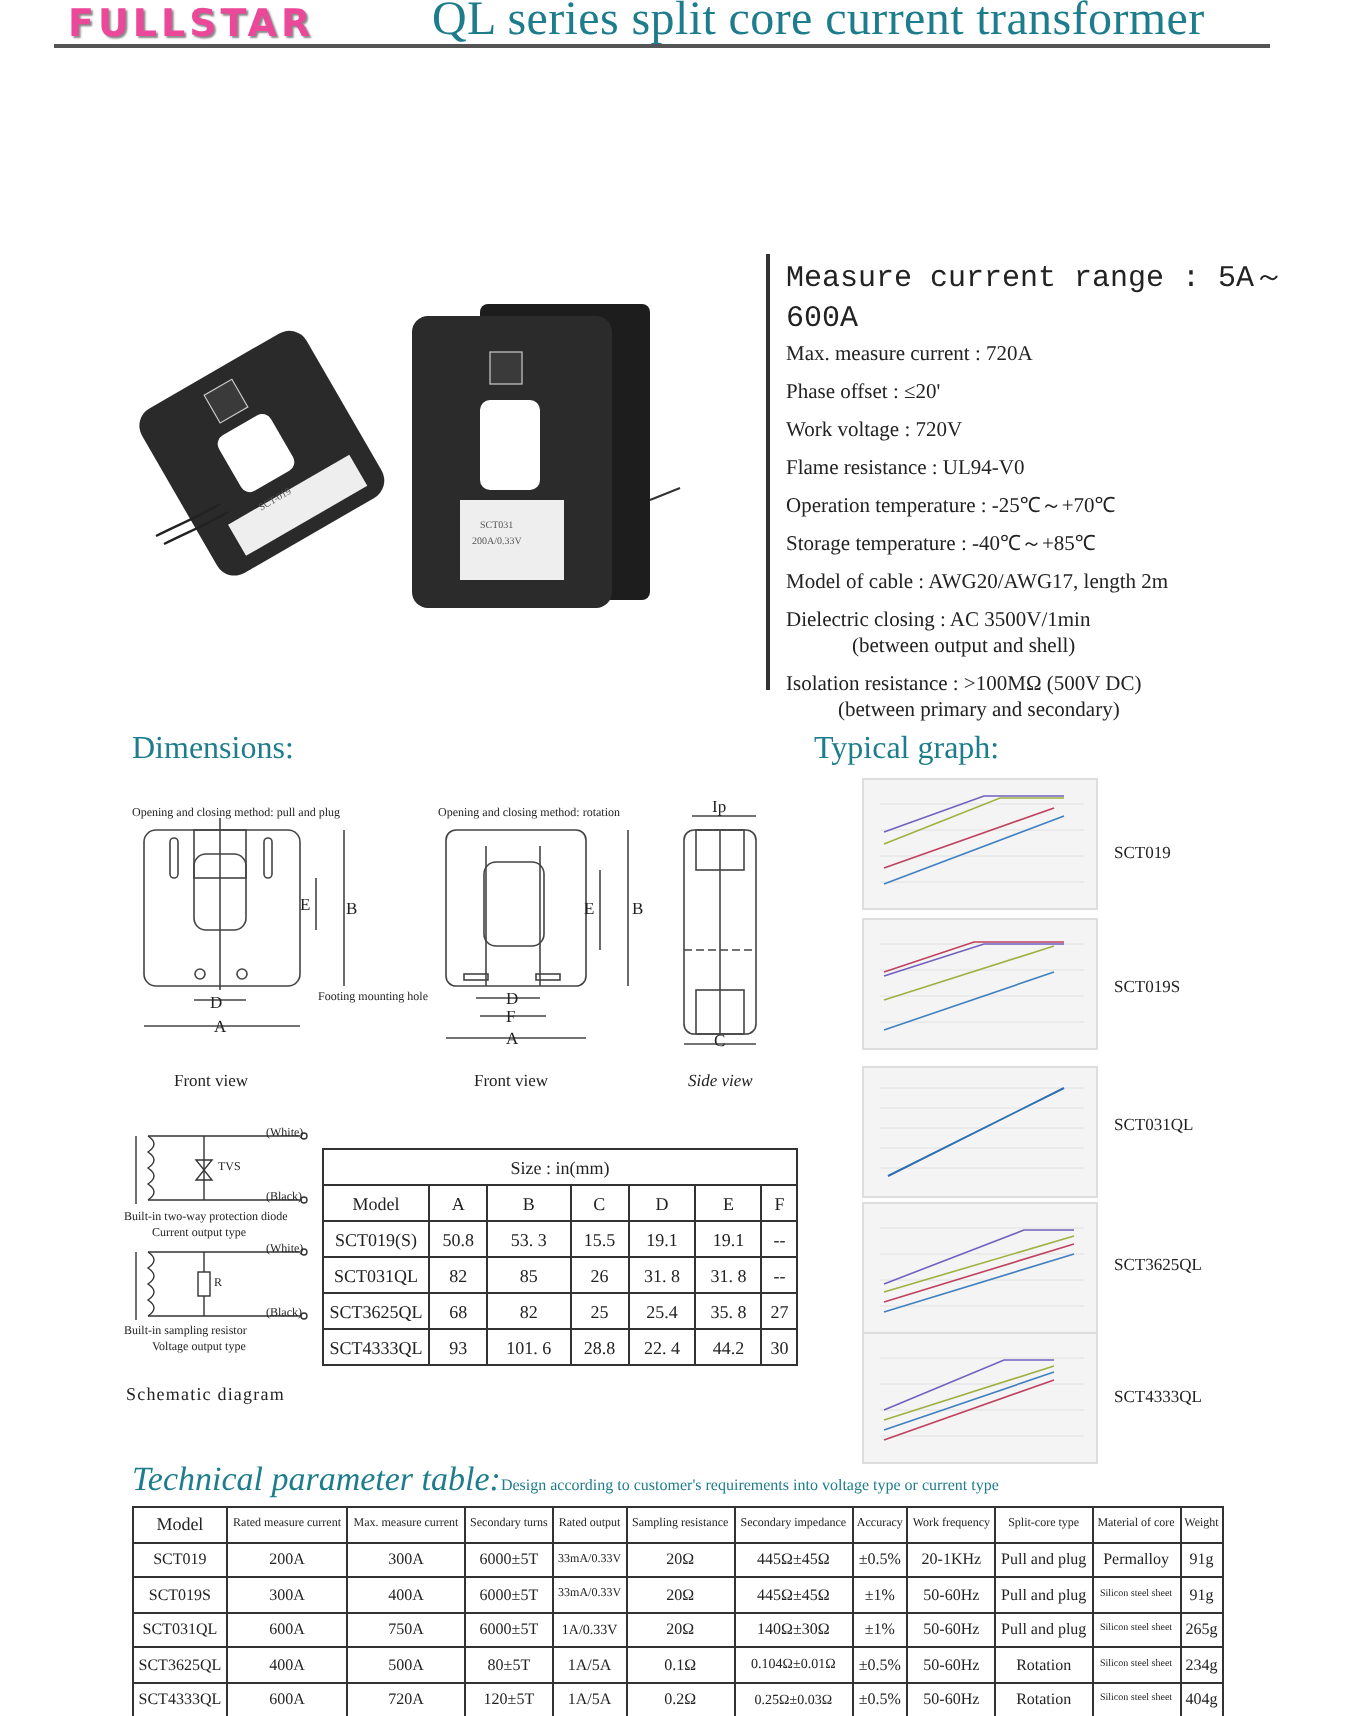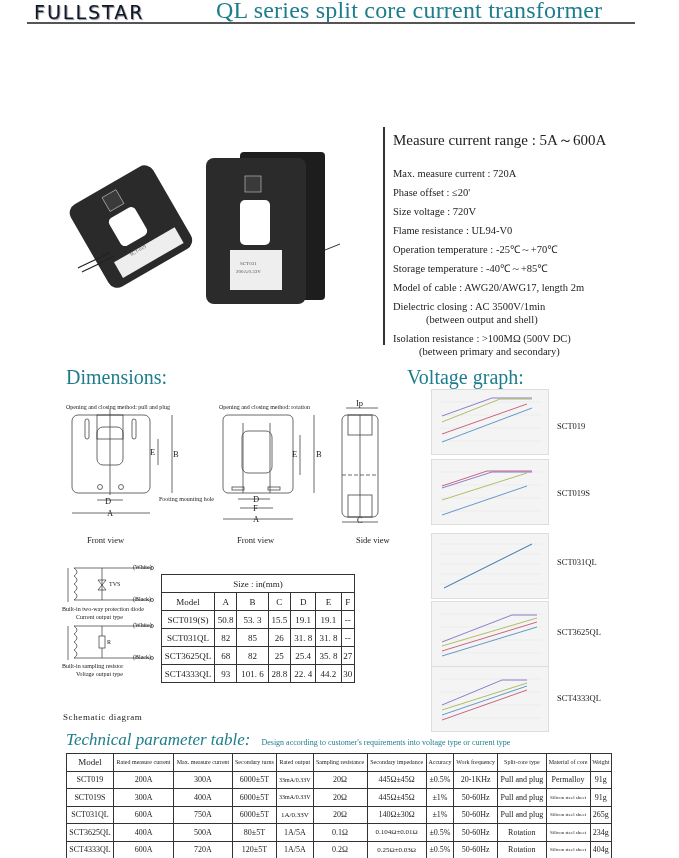--- a/index.html
+++ b/index.html
@@ -1,26 +1,26 @@
 <!DOCTYPE html>
 <html><head>
 <meta charset="utf-8">
 <style>
   html, body { margin:0; padding:0; background:#ffffff; }
   body { width:679px; height:858px; position:relative; overflow:hidden; font-family:"Liberation Serif", serif; color:#222; }
   .abs { position:absolute; }
-  .header-brand { left:34px; top:1px; font-family:"DejaVu Sans", sans-serif; font-weight:normal; font-size:19px; letter-spacing:2px; color:#0f172a; text-shadow:1px 1px 1px #888; }
+  .header-brand { left:34px; top:1px; font-family:"DejaVu Sans", sans-serif; font-weight:bold; font-size:19px; letter-spacing:2px; color:#ec4899; text-shadow:1px 1px 1px #888; }
   .header-title { left:216px; top:-3px; font-size:24px; color:#1e7d8c; white-space:nowrap; letter-spacing:0.2px; }
   .header-rule { left:27px; top:22px; width:608px; height:2px; background:#555; }
   .spec-bar { left:383px; top:127px; width:1.5px; height:218px; background:#333; }
   .spec-list { left:393px; top:130px; width:285px; }
-  .spec-main { font-size:15px; line-height:20px; margin-bottom:17px; }
+  .spec-main { font-size:15px; line-height:20px; margin-bottom:1px;font-family:Liberation Mono, monospace; }
   .spec-item { font-size:10.5px; line-height:13px; margin-bottom:6px; }
   .spec-sub { padding-left:33px; display:block; }
-  .section-h { font-size:20px; color:#1e7d8c; }
+  .section-h { font-size:16px; color:#1e7d8c; }
   .small { font-size:6px; line-height:7px; white-space:nowrap; }
   .view-label { font-size:8.5px; }
   table { border-collapse:collapse; }
   .size-table td { border:1px solid #333; font-size:9px; text-align:center; height:17px; padding:0; }
   .tech-table td { border:1px solid #333; font-size:8px; text-align:center; height:16.5px; padding:0 1px; white-space:nowrap; }
   .tech-table tr.head td { font-size:6px; }
   .tech-table tr.head td.model { font-size:9px; }
   .graph { position:absolute; background:#f4f4f4; border:1px solid #ddd; }
   .graph-label { position:absolute; font-size:8.5px; }
 </style>
@@ -53,37 +53,37 @@
   <div class="abs small" style="left:99px;top:127px;transform:rotate(-30deg);font-size:5px;color:#555;">SCT-019</div>
   <div class="abs small" style="left:210px;top:140px;font-size:5px;color:#555;">SCT031</div>
   <div class="abs small" style="left:206px;top:148px;font-size:5px;color:#555;">200A/0.33V</div>
 </div>
 
 <div class="abs spec-bar"></div>
 <div class="abs spec-list">
   <div class="spec-main">Measure current range : 5A～600A</div>
   <div class="spec-item">Max. measure current : 720A</div>
   <div class="spec-item">Phase offset : ≤20'</div>
-  <div class="spec-item">Size voltage : 720V</div>
+  <div class="spec-item">Work voltage : 720V</div>
   <div class="spec-item">Flame resistance : UL94-V0</div>
   <div class="spec-item">Operation temperature : -25℃～+70℃</div>
   <div class="spec-item">Storage temperature : -40℃～+85℃</div>
   <div class="spec-item">Model of cable : AWG20/AWG17,   length 2m</div>
   <div class="spec-item" style="margin-bottom:0">Dielectric closing : AC  3500V/1min</div>
   <div class="spec-item">
       <span class="spec-sub">(between output and shell)</span>
     </div>
   <div class="spec-item" style="margin-bottom:0">Isolation resistance : &gt;100MΩ (500V DC)</div>
   <div class="spec-item">
       <span class="spec-sub" style="padding-left:26px">(between primary and secondary)</span>
     </div>
 </div>
 
 <div class="abs section-h" style="left:66px;top:366px;">Dimensions:</div>
-<div class="abs section-h" style="left:407px;top:366px;">Voltage graph:</div>
+<div class="abs section-h" style="left:407px;top:366px;">Typical graph:</div>
 
 <div class="abs small" style="left:66px;top:404px;">Opening and closing method: pull and plug</div>
 <div class="abs small" style="left:219px;top:404px;">Opening and closing method: rotation</div>
 <div class="abs" style="left:60px;top:395px;width:330px;height:130px;">
   <svg width="330" height="130" viewBox="0 0 330 130" fill="none" stroke="#444" stroke-width="0.8">
 
     <rect x="12" y="20" width="78" height="78" rx="6"></rect>
     <rect x="37" y="20" width="26" height="24"></rect>
     <rect x="37" y="32" width="26" height="38" rx="6"></rect>
     <rect x="25" y="24" width="4" height="20" rx="2"></rect>
@@ -124,21 +124,21 @@
   <div class="abs view-label" style="left:193px;top:108px;">F</div>
   <div class="abs view-label" style="left:193px;top:119px;">A</div>
   <div class="abs view-label" style="left:256px;top:54px;">B</div>
   <div class="abs view-label" style="left:232px;top:54px;">E</div>
   <div class="abs view-label" style="left:297px;top:120px;">C</div>
   <div class="abs view-label" style="left:296px;top:3px;">Ip</div>
   <div class="abs small" style="left:99px;top:101px;">Footing mounting hole</div>
 </div>
 <div class="abs view-label" style="left:87px;top:535px;">Front view</div>
 <div class="abs view-label" style="left:237px;top:535px;">Front view</div>
-<div class="abs view-label" style="left:356px;top:535px;">Side view</div>
+<div class="abs view-label" style="left:344px;top:535px;font-style:italic;">Side view</div>
 
 <div class="abs" style="left:62px;top:562px;width:96px;height:130px;">
   <svg width="96" height="112" viewBox="0 0 96 112" fill="none" stroke="#333" stroke-width="0.7">
     <line x1="6" y1="6" x2="6" y2="40"></line>
     <path d="M12 6 q6 4 0 8 q6 4 0 8 q6 4 0 8 q6 4 0 8"></path>
     <line x1="12" y1="6" x2="88" y2="6"></line>
       <line x1="12" y1="38" x2="88" y2="38"></line>
     <line x1="40" y1="6" x2="40" y2="38"></line>
     <path d="M36 18 l8 0 l-4 5 z M36 28 l8 0 l-4 -5 z"></path>
     <circle cx="90" cy="6" r="1.5"></circle>
@@ -157,23 +157,23 @@
   <div class="abs small" style="left:71px;top:34px;">(Black)</div>
   <div class="abs small" style="left:47px;top:19px;">TVS</div>
   <div class="abs small" style="left:0px;top:44px;">Built-in two-way protection diode</div>
   <div class="abs small" style="left:14px;top:52px;">Current output type</div>
   <div class="abs small" style="left:71px;top:60px;">(White)</div>
   <div class="abs small" style="left:71px;top:92px;">(Black)</div>
   <div class="abs small" style="left:45px;top:77px;">R</div>
   <div class="abs small" style="left:0px;top:101px;">Built-in sampling resistor</div>
   <div class="abs small" style="left:14px;top:109px;">Voltage output type</div>
 </div>
-<div class="abs" style="left:63px;top:712px;font-size:9px;letter-spacing:0.6px;">Schematic diagram</div>
-
-<table class="abs size-table" style="left:161px;top:574px;width:194px;">
+<div class="abs" style="left:63px;top:692px;font-size:9px;letter-spacing:0.6px;">Schematic diagram</div>
+
+<table class="abs size-table" style="left:161px;top:574px;width:238px;">
   <tbody>
       <tr>
         <td colspan="7">Size : in(mm)</td>
       </tr>
   <tr>
     <td style="width:52px">Model</td>
     <td>A</td>
     <td>B</td>
     <td>C</td>
     <td>D</td>
@@ -291,21 +291,21 @@
       </g>
     <polyline points="10,38 70,13 95,13" stroke="#7060c0" fill="none" stroke-width="0.8"></polyline>
     <polyline points="10,43 95,16" stroke="#a0b040" fill="none" stroke-width="0.8"></polyline>
     <polyline points="10,48 95,19" stroke="#4080c0" fill="none" stroke-width="0.8"></polyline>
     <polyline points="10,53 95,23" stroke="#c04060" fill="none" stroke-width="0.8"></polyline>
   </svg>
 </div>
 <div class="graph-label" style="left:557px;top:693px;">SCT4333QL</div>
 
 <div class="abs" style="left:66px;top:730px;white-space:nowrap;">
-  <span class="section-h" style="font-size:17px;font-style:italic;">Technical parameter table:</span><span style="font-size:8px;color:#1e7d8c;margin-left:11px;">Design according to customer's requirements into voltage type or current type</span>
+  <span class="section-h" style="font-size:17px;font-style:italic;">Technical parameter table:</span><span style="font-size:8px;color:#1e7d8c;">Design according to customer's requirements into voltage type or current type</span>
 </div>
 
 <table class="abs tech-table" style="left:66px;top:753px;width:546px;">
   <tbody>
       <tr class="head">
     <td class="model">Model</td>
     <td>Rated measure current</td>
     <td>Max. measure current</td>
     <td>Secondary turns</td>
     <td>Rated output</td>

